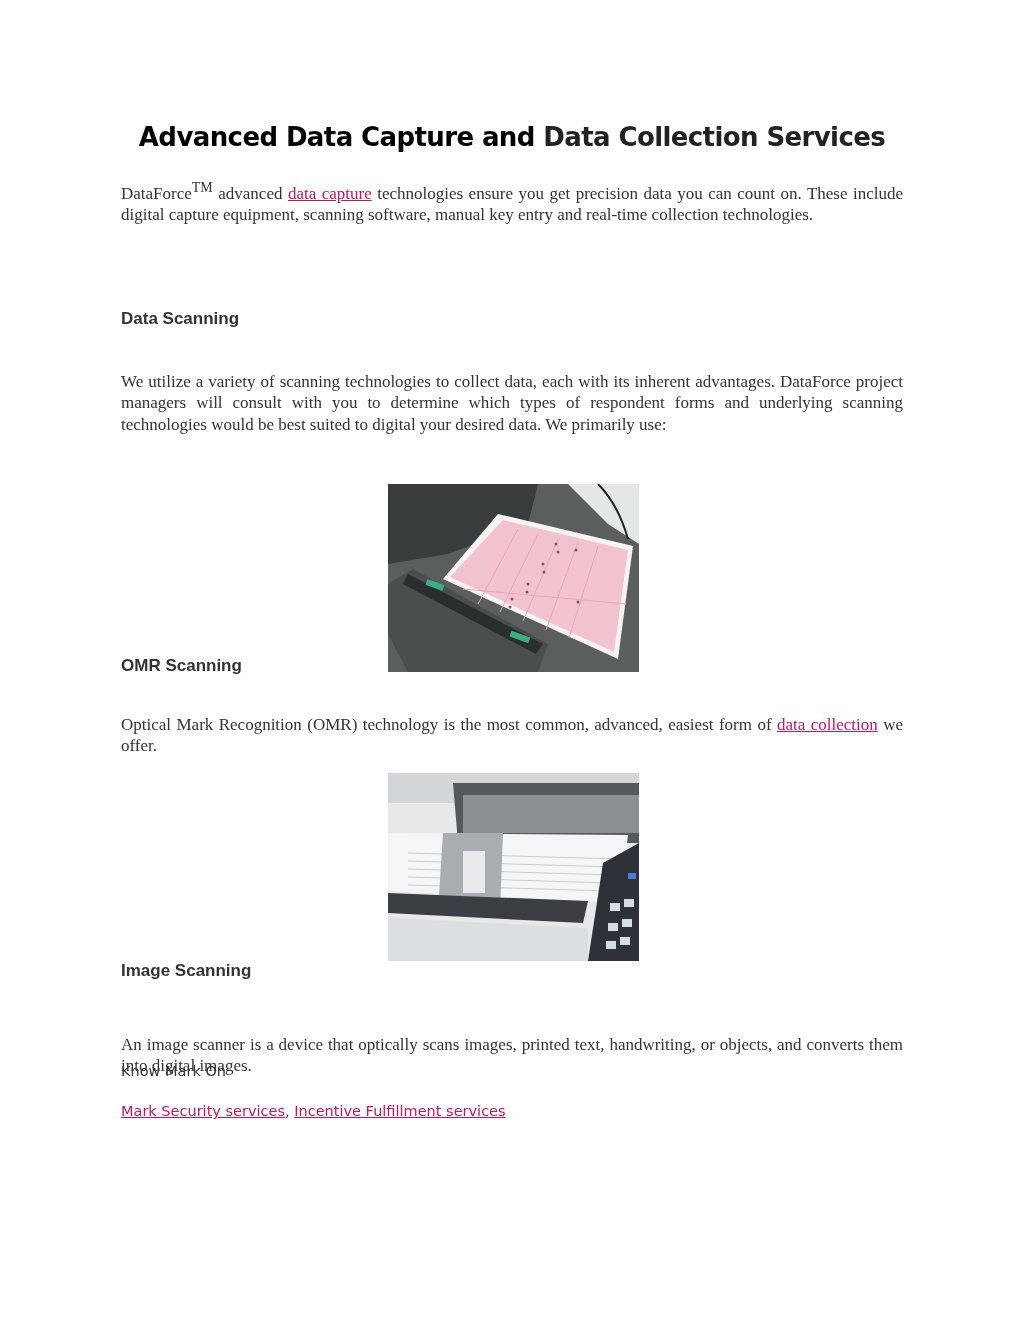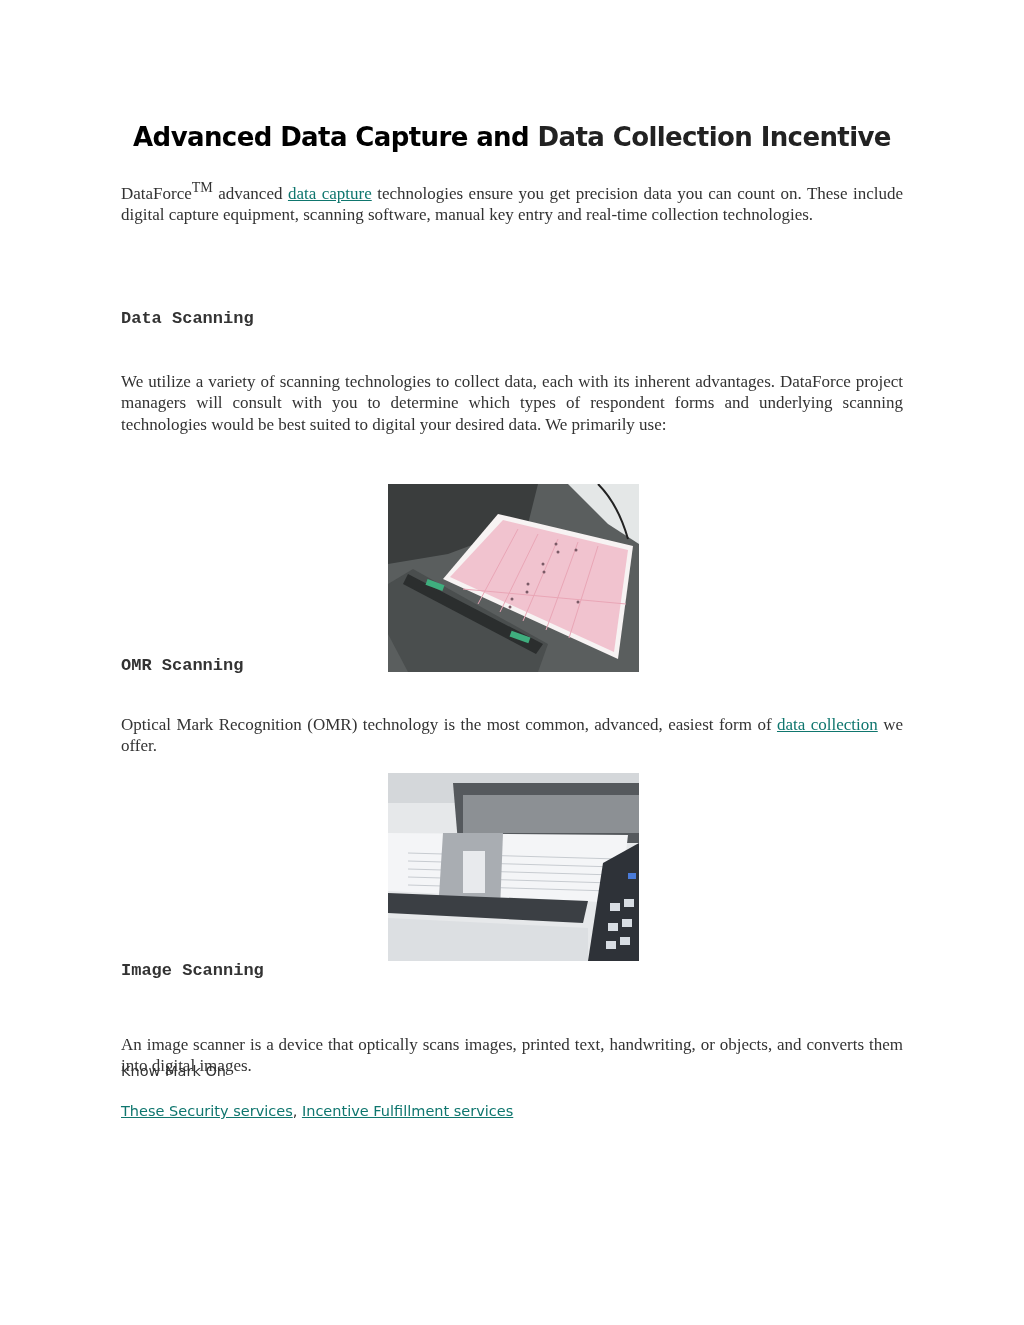--- a/index.html
+++ b/index.html
@@ -17,43 +17,43 @@
       position: absolute; left: 121px; width: 782px;
       font-family: "Liberation Serif", serif;
       font-size: 17px; line-height: 21.3px;
       color: #333;
       text-align: justify;
       margin: 0;
     }
     .para.last-left { text-align-last: left; }
     .heading {
       position: absolute; left: 121px;
-      font-family: Liberation Mono, monospace;
+      font-family: Liberation Sans, sans-serif;
       font-weight: bold; font-size: 17px;
       color: #333;
       margin: 0;
     }
-    a.link { color: #0f766e; text-decoration: underline; }
+    a.link { color: #be185d; text-decoration: underline; }
     sup { font-size: 14px; line-height: 0; vertical-align: 7px; }
     .img-box {
       position: absolute; left: 388px; width: 251px; height: 188px;
       overflow: hidden;
     }
     .sans {
       position: absolute; left: 121px;
       font-family: "DejaVu Sans", sans-serif;
       font-size: 14.5px; color: #333;
     }
   </style>
 </head>
 <body>
 
 <div class="page">
 
-  <div class="title"><span>Advanced Data Capture and </span><span class="t2">Data Collection Incentive</span></div>
+  <div class="title"><span>Advanced Data Capture and </span><span class="t2">Data Collection Services</span></div>
 
   <p class="para" style="top:183px;"><span>DataForce</span><sup>TM</sup><span> advanced </span><a class="link">data capture</a><span> technologies ensure you get precision data you can count on. These include digital capture equipment, scanning software, manual key entry and real-time collection technologies.</span></p>
 
   <p class="heading" style="top:309px;">Data Scanning</p>
 
   <p class="para" style="top:371px;">We utilize a variety of scanning technologies to collect data, each with its inherent advantages. DataForce project managers will consult with you to determine which types of respondent forms and underlying scanning technologies would be best suited to digital your desired data. We primarily use:</p>
 
   <div class="img-box" style="top:484px;">
     <svg width="251" height="188" viewBox="0 0 251 188" xmlns="http://www.w3.org/2000/svg">
       <rect width="251" height="188" fill="#d8dcdc"></rect>
@@ -124,15 +124,15 @@
       <rect x="240" y="100" width="8" height="6" fill="#4a7bd8"></rect>
     </svg>
   </div>
 
   <p class="heading" style="top:961px;">Image Scanning</p>
 
   <p class="para last-left" style="top:1003px;margin-top:31px;">An image scanner is a device that optically scans images, printed text, handwriting, or objects, and converts them into digital images.</p>
 
   <div class="sans" style="top:1063px;">Know Mark On</div>
 
-  <div class="sans" style="top:1103px;"><a class="link">These Security services</a><span>, </span><a class="link">Incentive Fulfillment services</a></div>
+  <div class="sans" style="top:1103px;"><a class="link">Mark Security services</a><span>, </span><a class="link">Incentive Fulfillment services</a></div>
 
 </div>
 
 </body></html>

